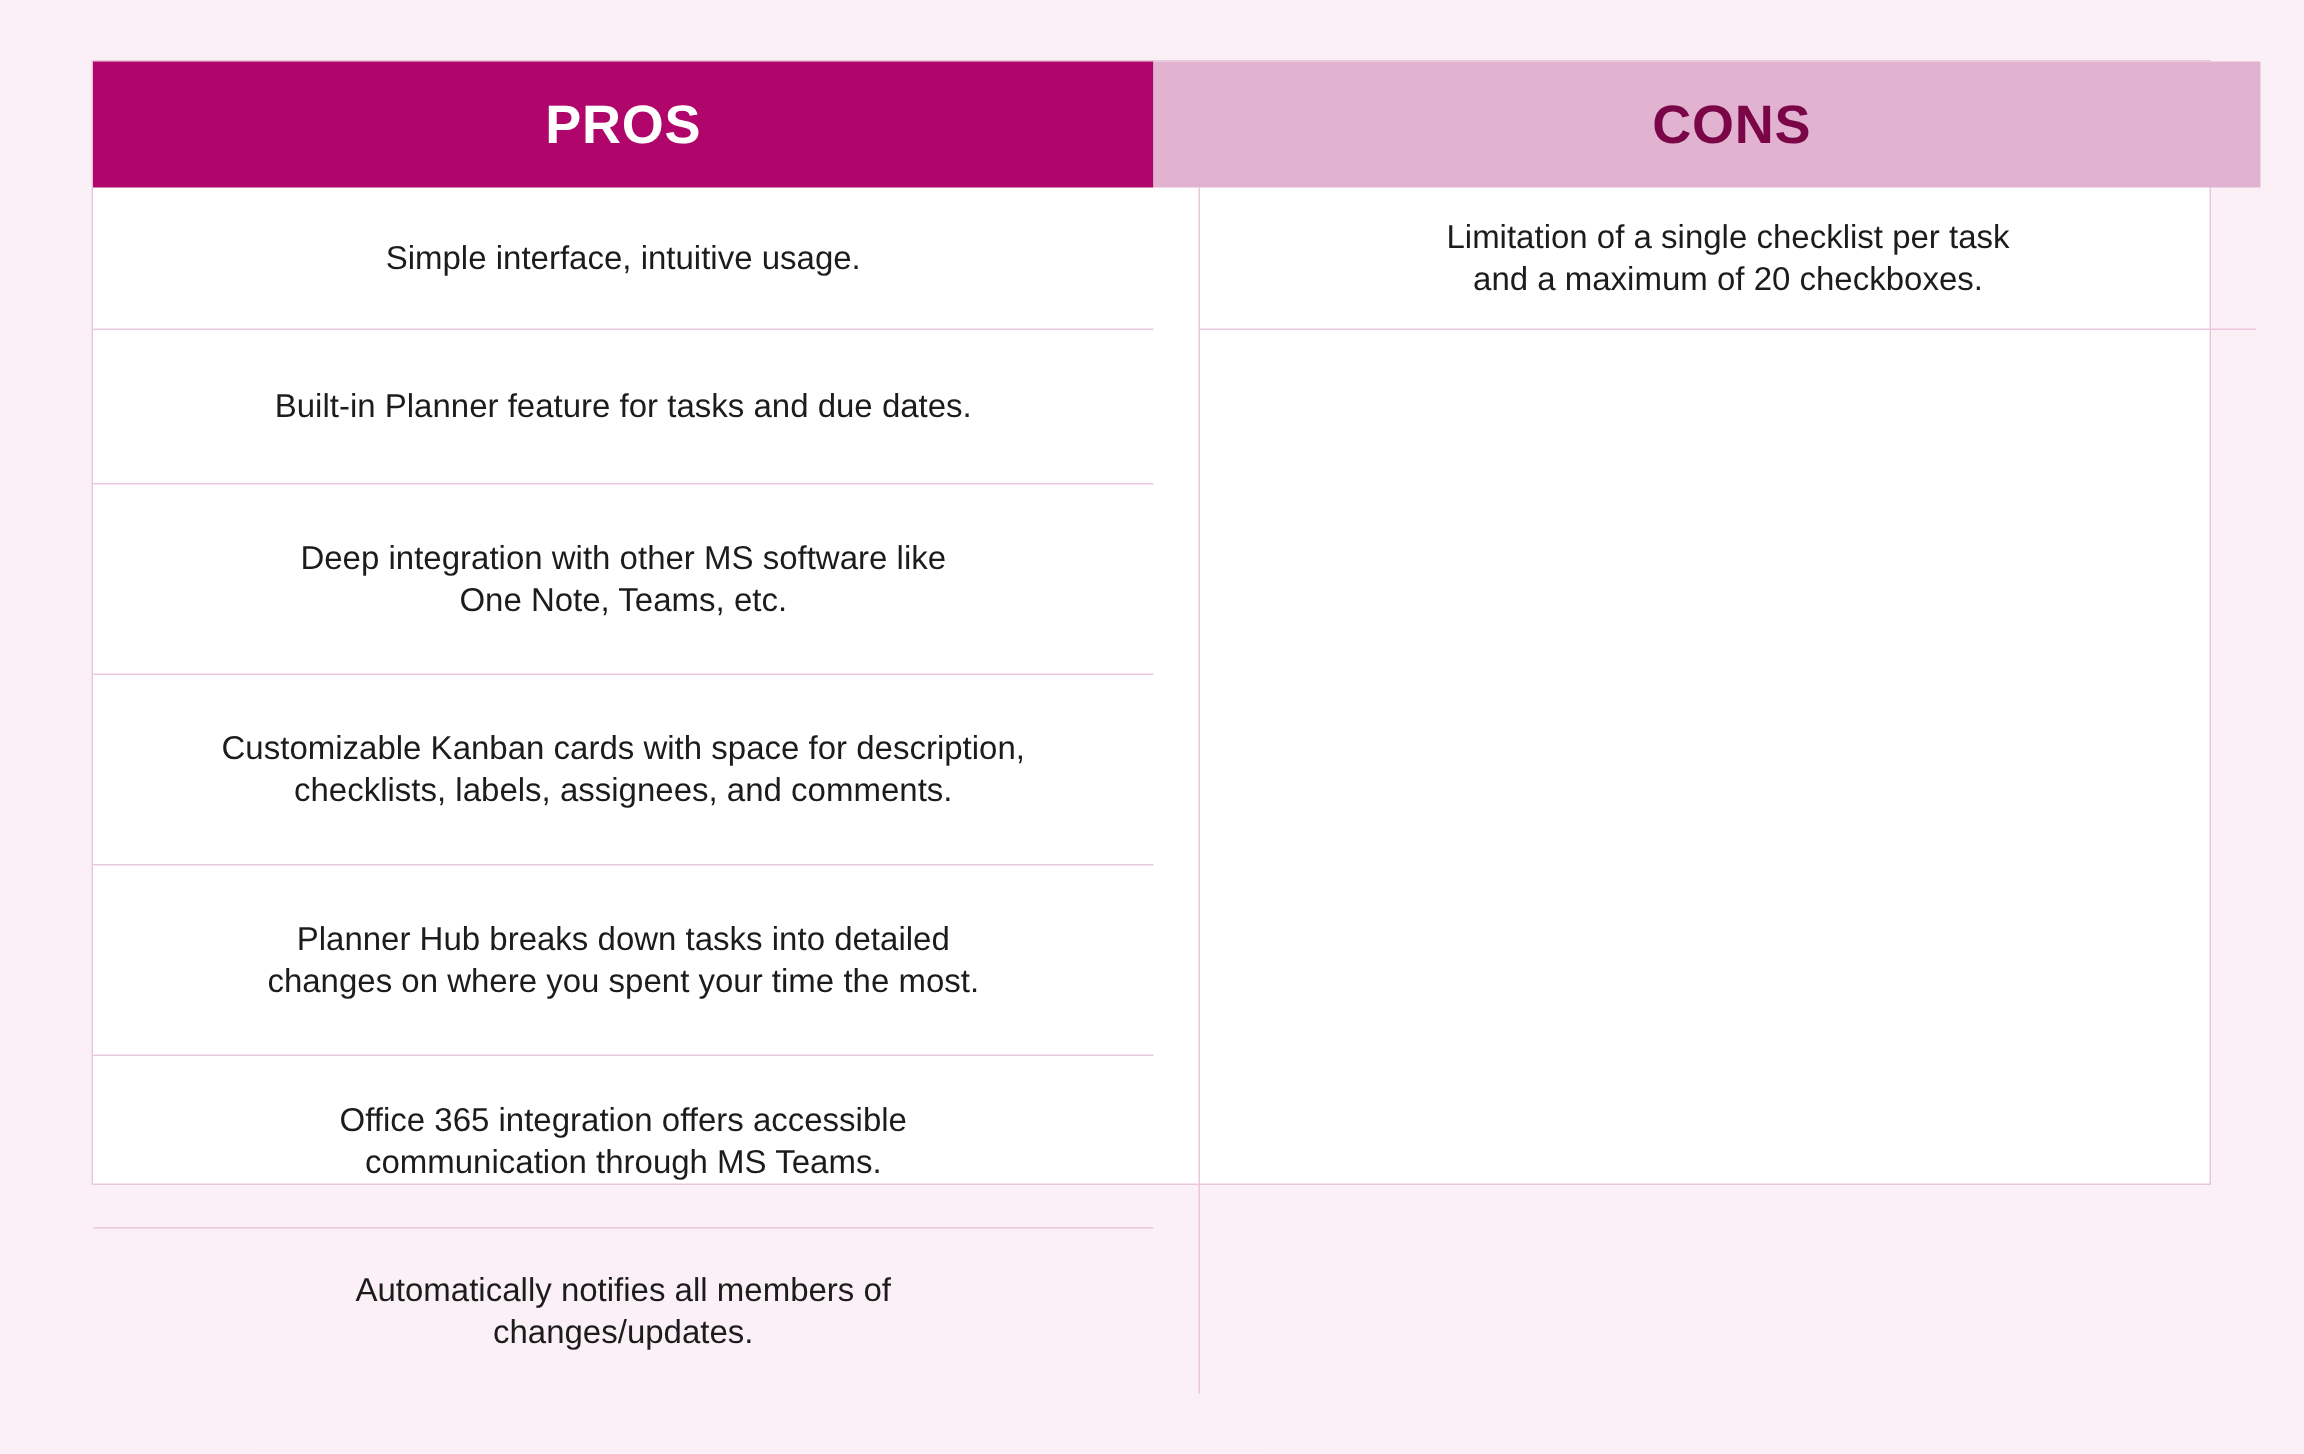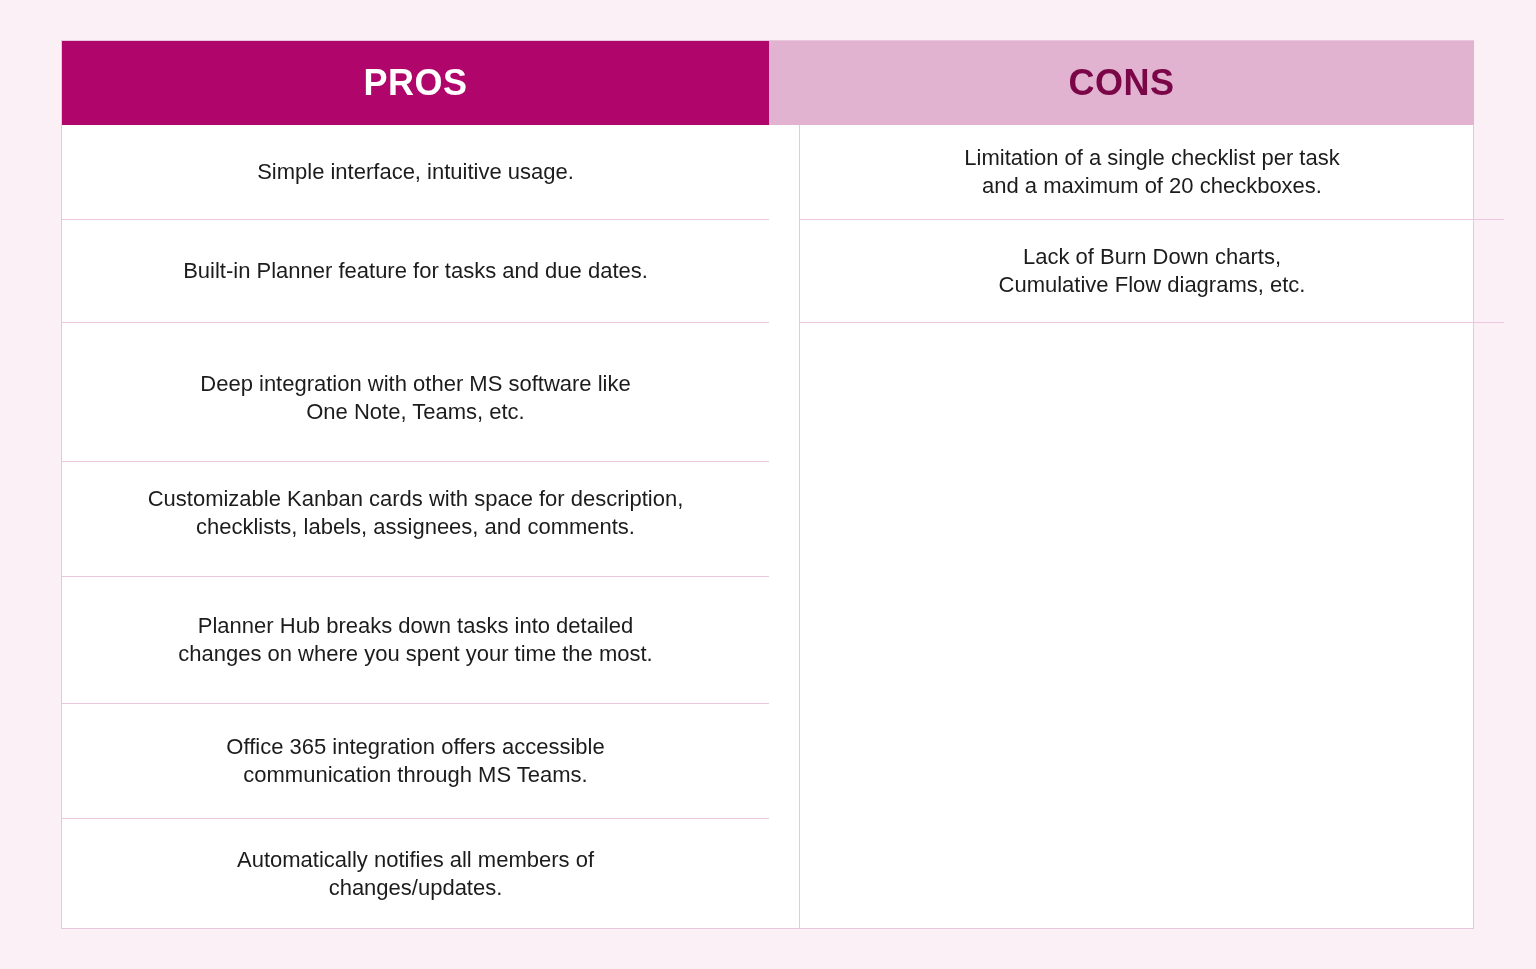--- a/index.html
+++ b/index.html
@@ -4,32 +4,32 @@
 <style>
   html, body { margin: 0; padding: 0; }
   body {
     width: 1536px; height: 969px;
     background: #fcf0f7;
     font-family: "Liberation Sans", "DejaVu Sans", sans-serif;
     position: relative; overflow: hidden;
   }
   .table {
     position: absolute; left: 61px; top: 40px;
-    width: 1413px; height: 889px;
+    width: 1413px; height: 750px;
     background: #ffffff;
     border: 1px solid #e8c6dc;
     box-sizing: border-box;
   }
   .hdr {
     position: absolute; top: 0; height: 84px;
     display: flex; align-items: center; justify-content: center;
     font-weight: bold; font-size: 36px; letter-spacing: 0.5px;
   }
   .hdr-pros { left: 0; width: 707px; background: #b0066b; color: #ffffff; }
-  .hdr-cons { left: 707px; width: 705px; background: #e1b3d0; color: #7a0648; }
+  .hdr-cons { left: 707px; width: 705px; background: #e1b3d0; color: #7a0648; padding-left: 33px; }
   .col { position: absolute; top: 84px; }
   .col-pros { left: 0; width: 707px; }
   .col-cons { left: 737px; width: 705px; border-left: 1px solid #e8c6dc; box-sizing: border-box; height: 804px; }
   .cell {
     position: absolute; left: 0; right: 0;
     display: flex; align-items: center; justify-content: center;
     text-align: center; white-space: pre-line;
     font-size: 22px; line-height: 28px; color: #1c1c1c;
     border-bottom: 1px solid #ecc8de; box-sizing: border-box;
   }
@@ -38,31 +38,29 @@
 </head>
 <body>
 
 <div class="table">
   <div class="hdr hdr-pros">PROS</div>
   <div class="hdr hdr-cons">CONS</div>
 
   <div class="col col-pros">
     <div class="cell" style="top:0;height:95px">Simple interface, intuitive usage.</div>
     <div class="cell" style="top:95px;height:103px">Built-in Planner feature for tasks and due dates.</div>
-    <div class="cell" style="top:210px;height:127px">Deep integration with other MS software like
+    <div class="cell" style="top:198px;height:127px">Deep integration with other MS software like
 One Note, Teams, etc.</div>
     <div class="cell" style="top:325px;height:127px">Customizable Kanban cards with space for description,
 checklists, labels, assignees, and comments.</div>
     <div class="cell" style="top:452px;height:127px">Planner Hub breaks down tasks into detailed
 changes on where you spent your time the most.</div>
     <div class="cell" style="top:579px;height:115px">Office 365 integration offers accessible
 communication through MS Teams.</div>
     <div class="cell last" style="top:694px;height:110px">Automatically notifies all members of
 changes/updates.</div>
   </div>
 
   <div class="col col-cons">
     <div class="cell" style="top:0;height:95px">Limitation of a single checklist per task
 and a maximum of 20 checkboxes.</div>
-    <div class="cell" style="top:95px;height:103px">Lack of Burn Down charts,
-Cumulative Flow diagrams, etc.</div>
   </div>
 </div>
 
 </body></html>

